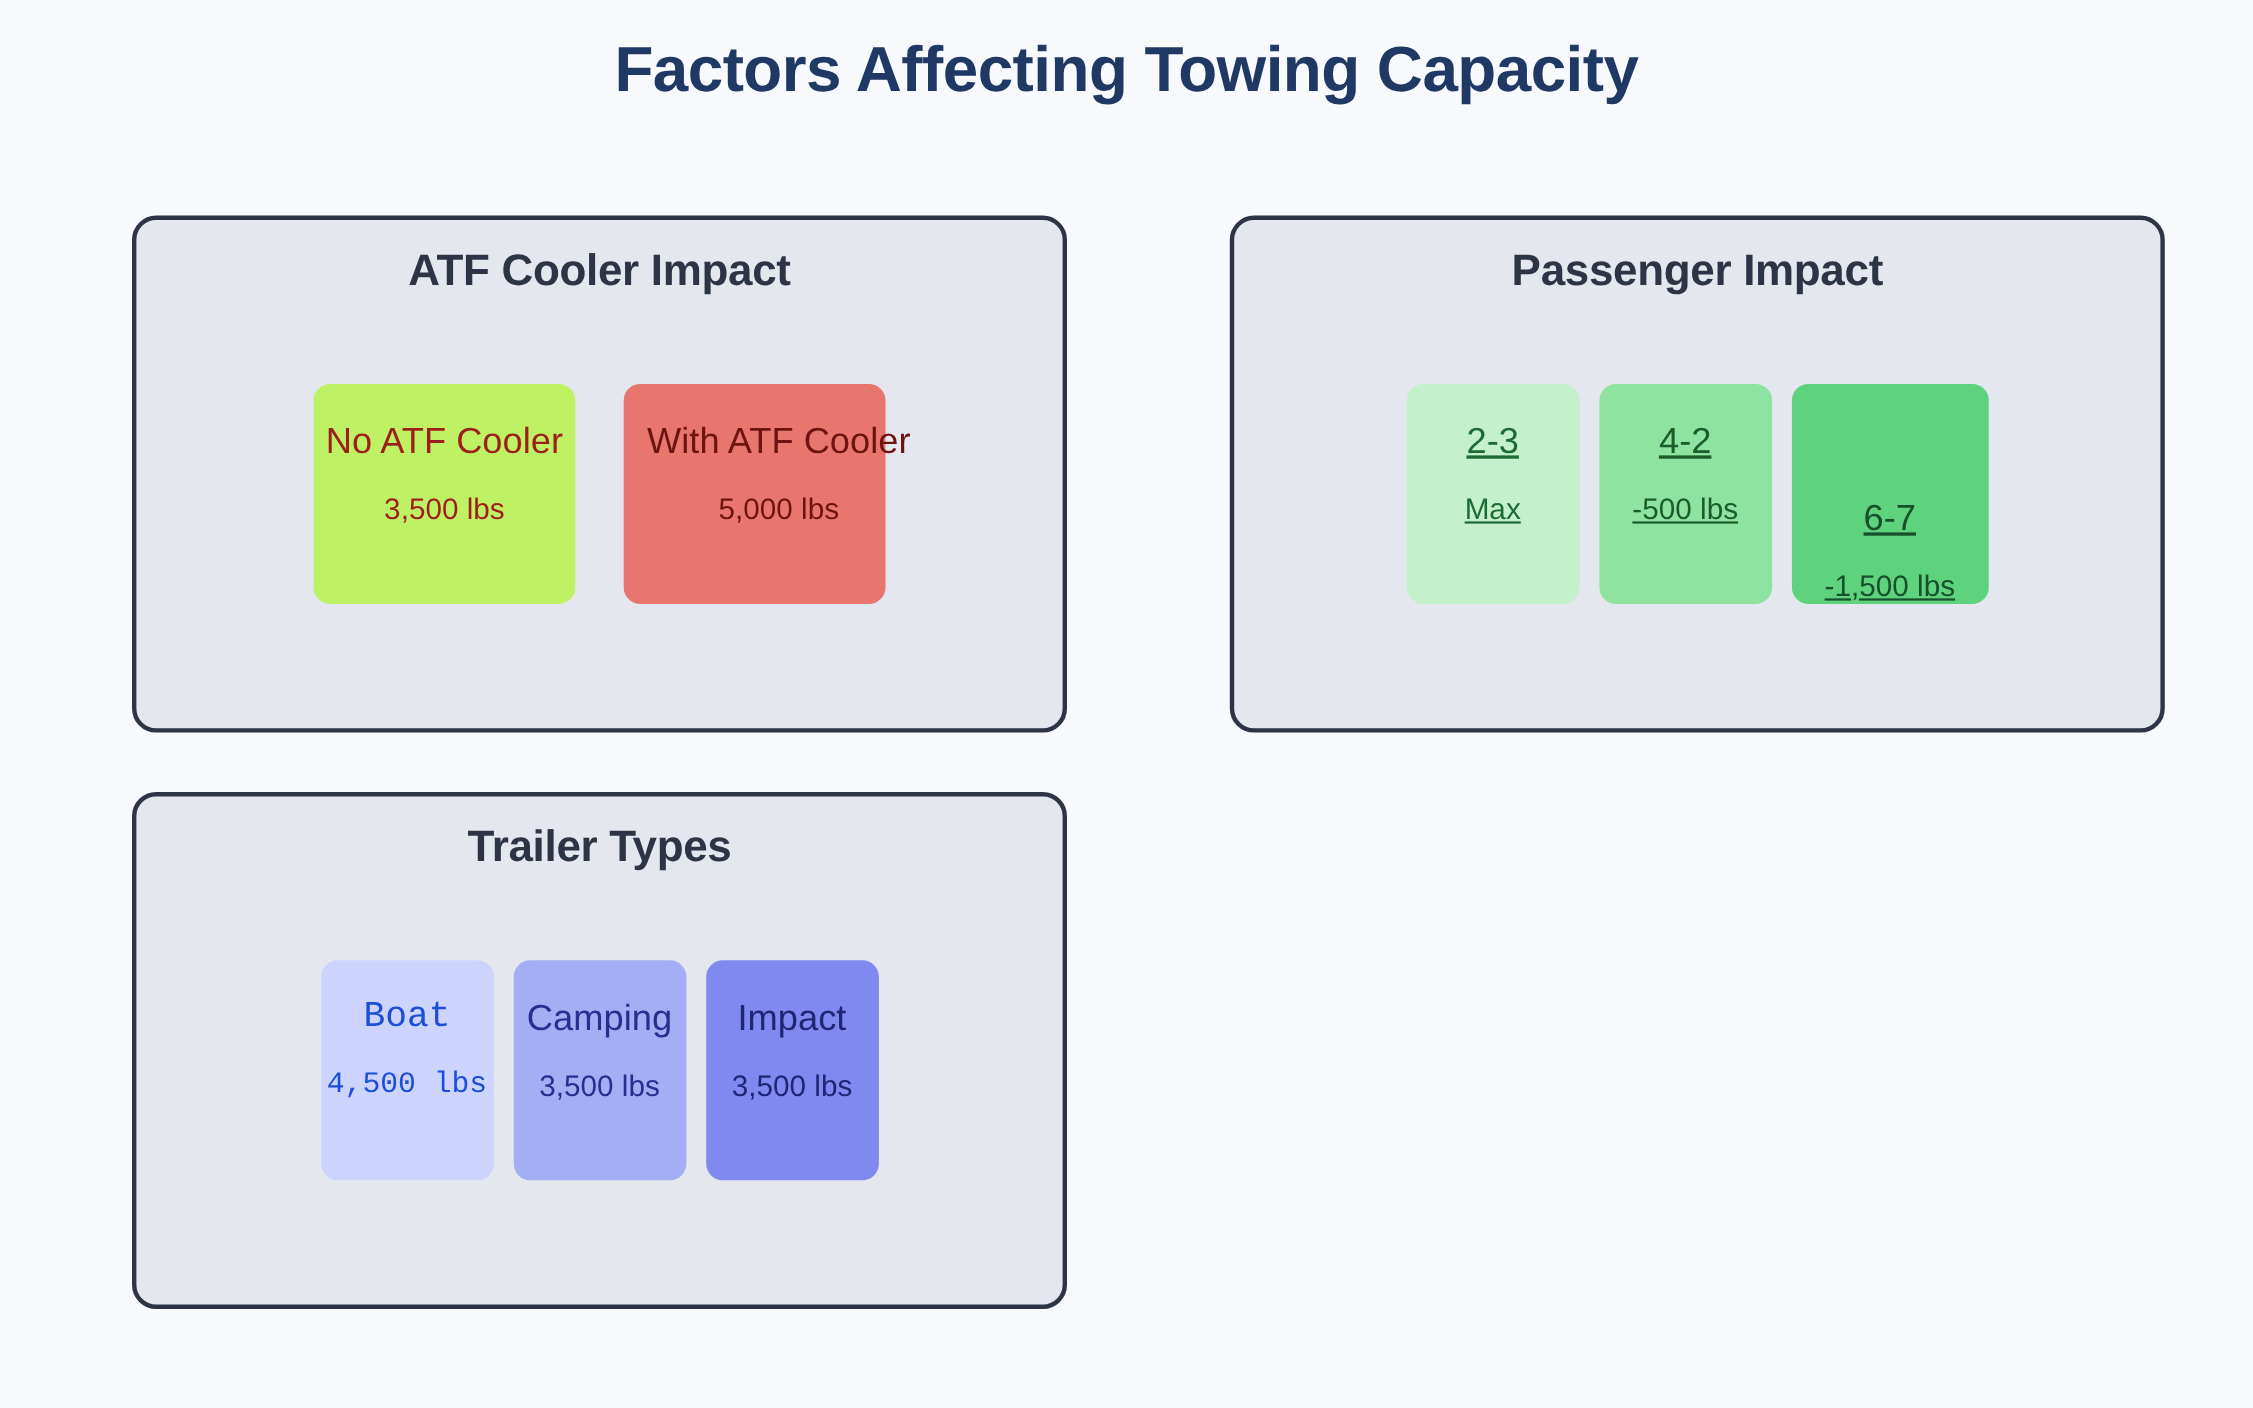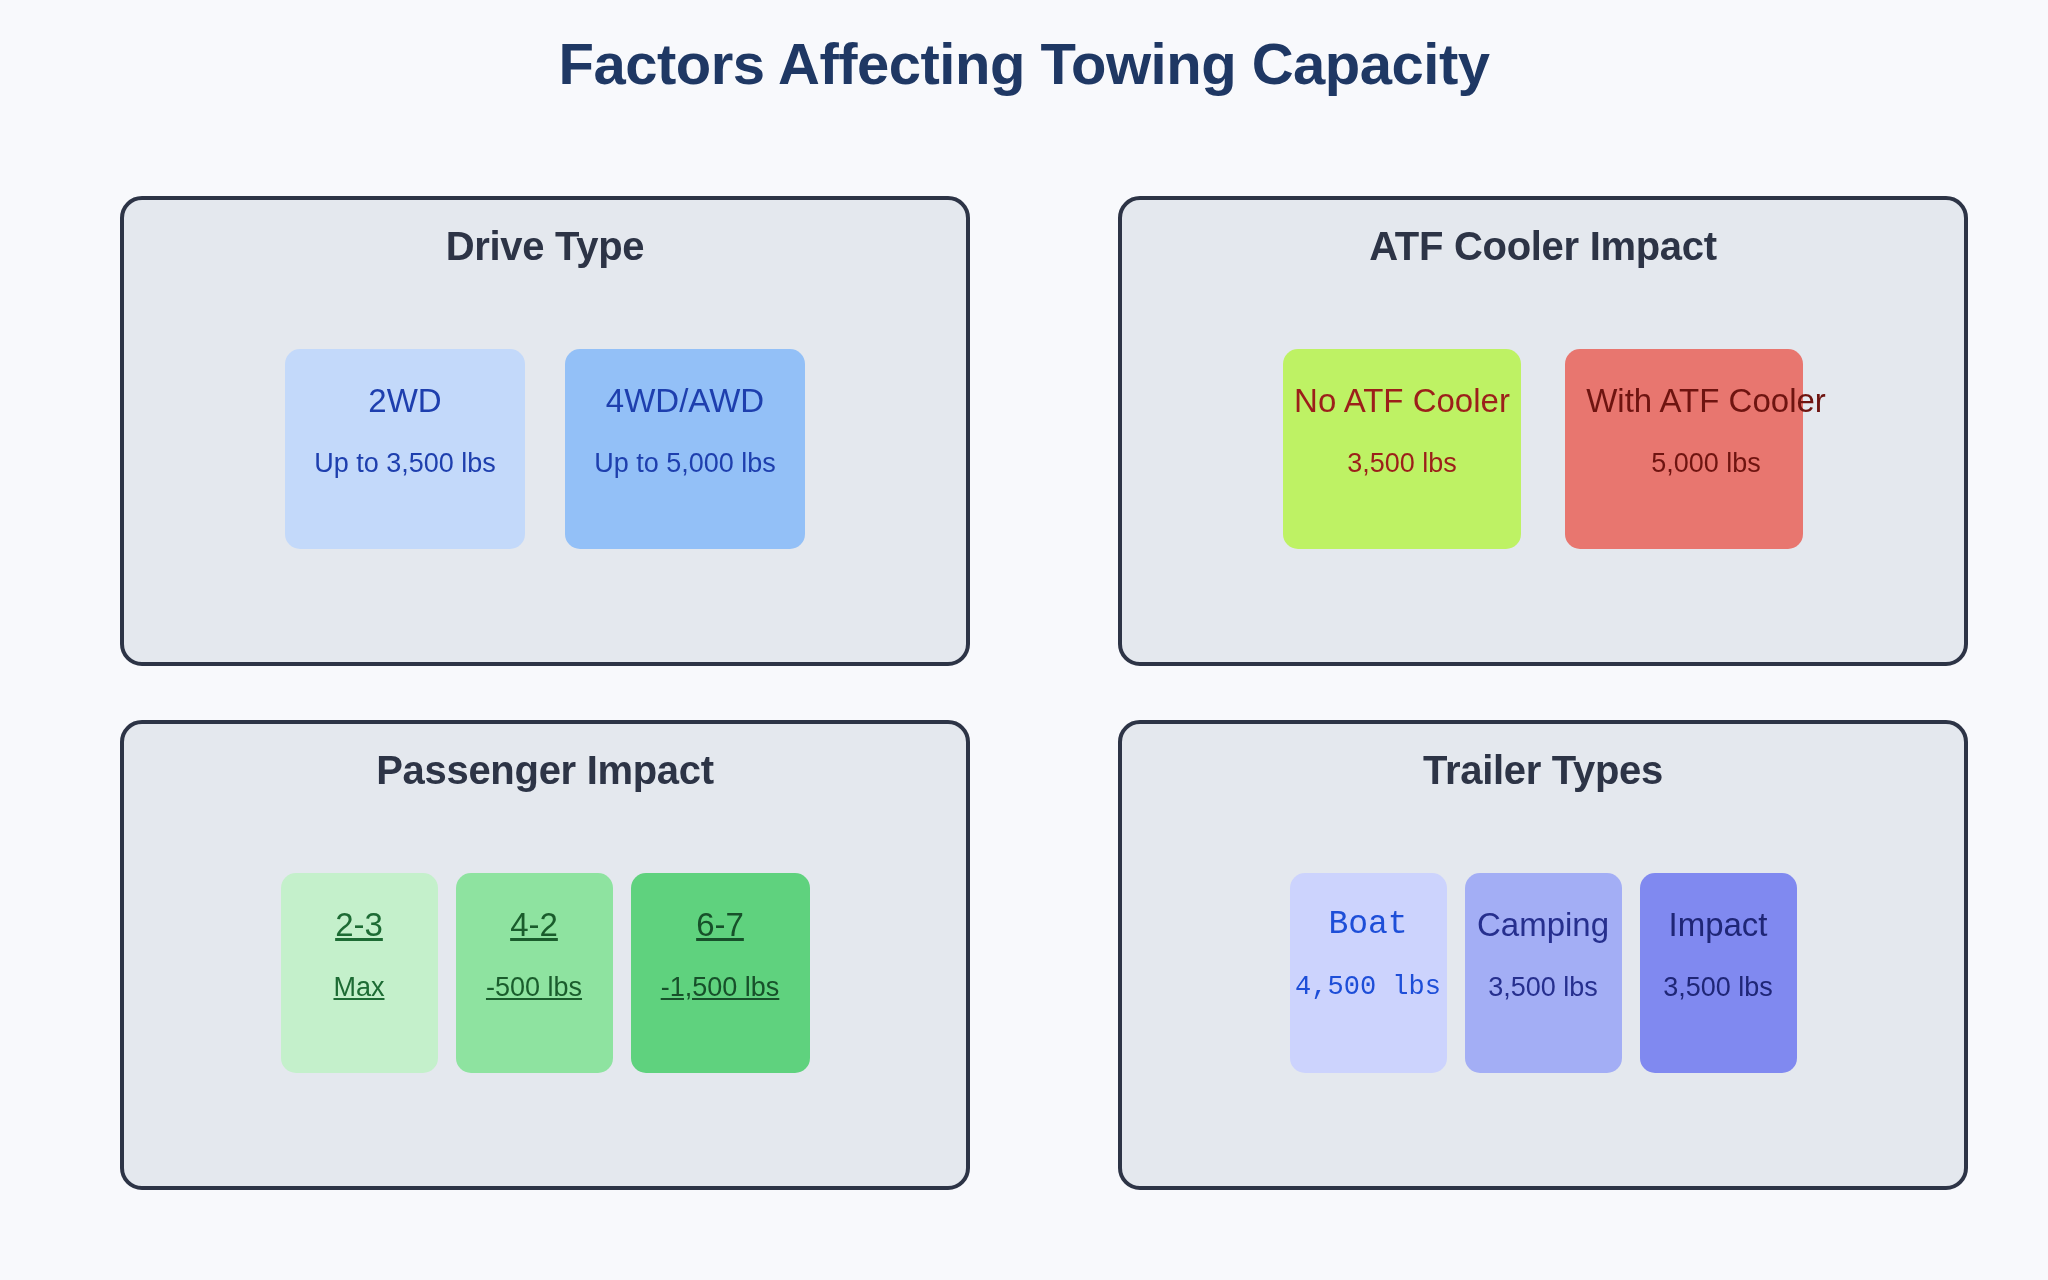--- a/index.html
+++ b/index.html
@@ -117,33 +117,20 @@
 </style>
 </head>
 <body style="background: rgb(248, 249, 252);">
 
 <div class="page">
 
   <div class="page-title" style="color: rgb(31, 56, 100);">Factors Affecting Towing Capacity</div>
 
   <div class="grid">
 
-    <div class="panel" id="panel-drive-type" style="background: rgb(228, 232, 238); border-color: rgb(45, 52, 70);">
-      <div class="panel-title" style="color: rgb(45, 52, 70);">Drive Type</div>
-      <div class="cards">
-        <div class="card" style="background: rgb(195, 217, 250); color: rgb(30, 63, 174); width: 240px;">
-          <div class="card-label">2WD</div>
-          <div class="card-value">Up to 3,500 lbs</div>
-        </div>
-        <div class="card" style="background: rgb(147, 192, 247); color: rgb(30, 63, 174); width: 240px;">
-          <div class="card-label">4WD/AWD</div>
-          <div class="card-value">Up to 5,000 lbs</div>
-        </div>
-      </div>
-    </div>
 
     <div class="panel" id="panel-atf-cooler" style="background: rgb(228, 232, 238); border-color: rgb(45, 52, 70);">
       <div class="panel-title" style="color: rgb(45, 52, 70);">ATF Cooler Impact</div>
       <div class="cards">
         <div class="card" style="background: #bef264; color: rgb(156, 31, 26); width: 238px;">
           <div class="card-label">No ATF Cooler</div>
           <div class="card-value">3,500 lbs</div>
         </div>
         <div class="card" style="background: rgb(232, 118, 111); color: rgb(110, 20, 16); width: 238px; padding-left: 44px;">
           <div class="card-label">With ATF Cooler</div>
@@ -156,21 +143,21 @@
       <div class="panel-title" style="color: rgb(45, 52, 70);">Passenger Impact</div>
       <div class="cards">
         <div class="card" style="background: rgb(196, 240, 203); color: rgb(29, 107, 52); width: 157px;">
           <div class="card-label">2-3</div>
           <div class="card-value">Max</div>
         </div>
         <div class="card" style="background: rgb(142, 227, 160); color: rgb(26, 92, 44); width: 157px;">
           <div class="card-label">4-2</div>
           <div class="card-value">-500 lbs</div>
         </div>
-        <div class="card" style="background: rgb(95, 210, 126); color: rgb(23, 80, 42); width: 179px;">
+        <div class="card" style="background: rgb(95, 210, 126); color: rgb(23, 80, 42); width: 179px; justify-content: flex-end;">
           <div class="card-label">6-7</div>
           <div class="card-value">-1,500 lbs</div>
         </div>
       </div>
     </div>
 
     <div class="panel" id="panel-trailer" style="background: rgb(228, 232, 238); border-color: rgb(45, 52, 70);">
       <div class="panel-title" style="color: rgb(45, 52, 70);">Trailer Types</div>
       <div class="cards">
         <div class="card" style="background: rgb(204, 211, 253); color: #1d4ed8; width: 157px; font-family: Liberation Mono, monospace;">

